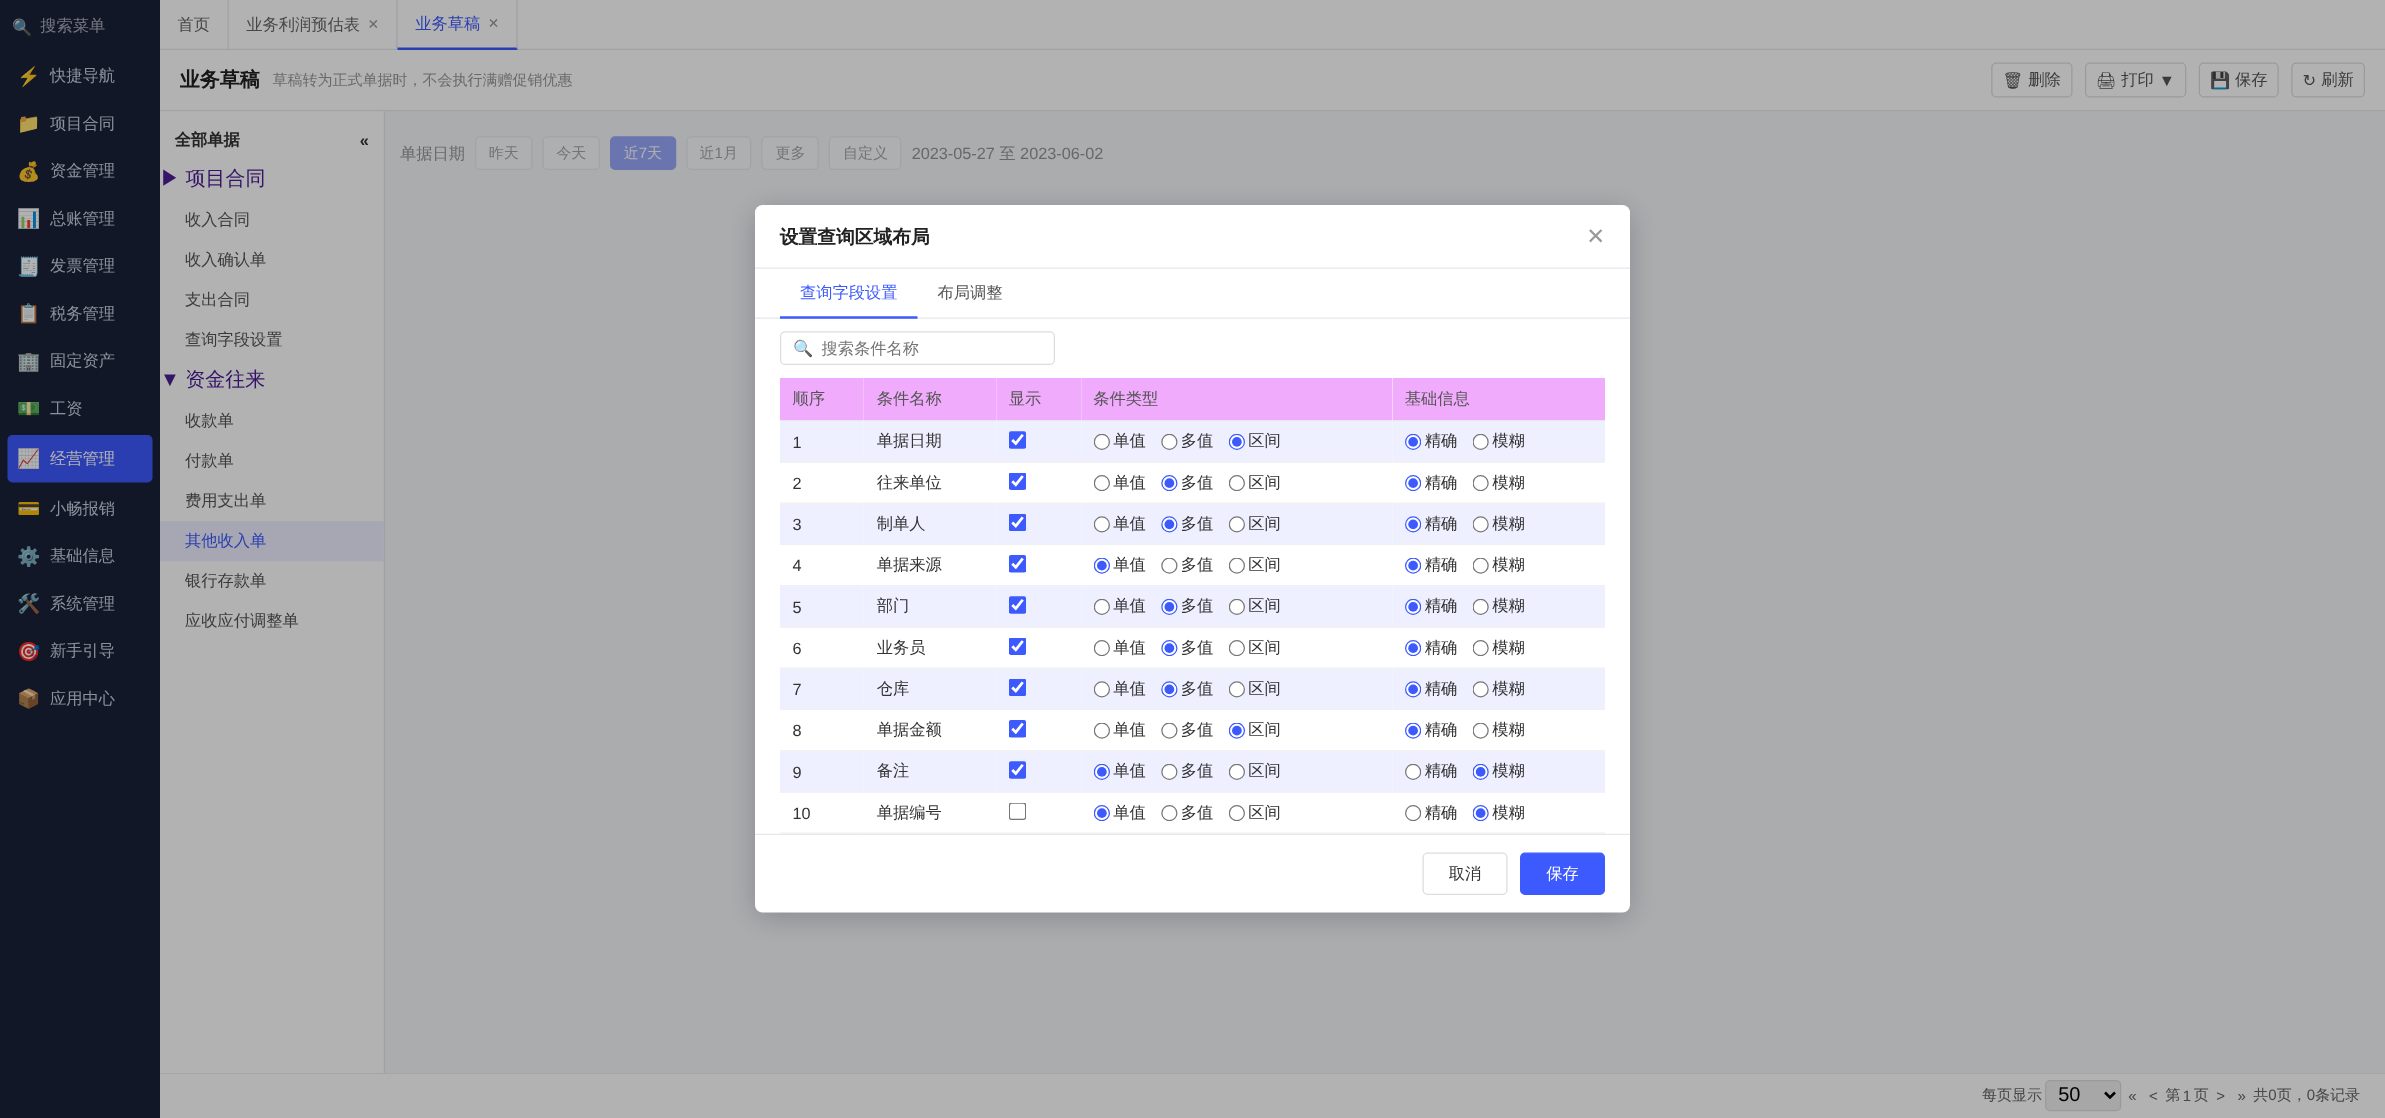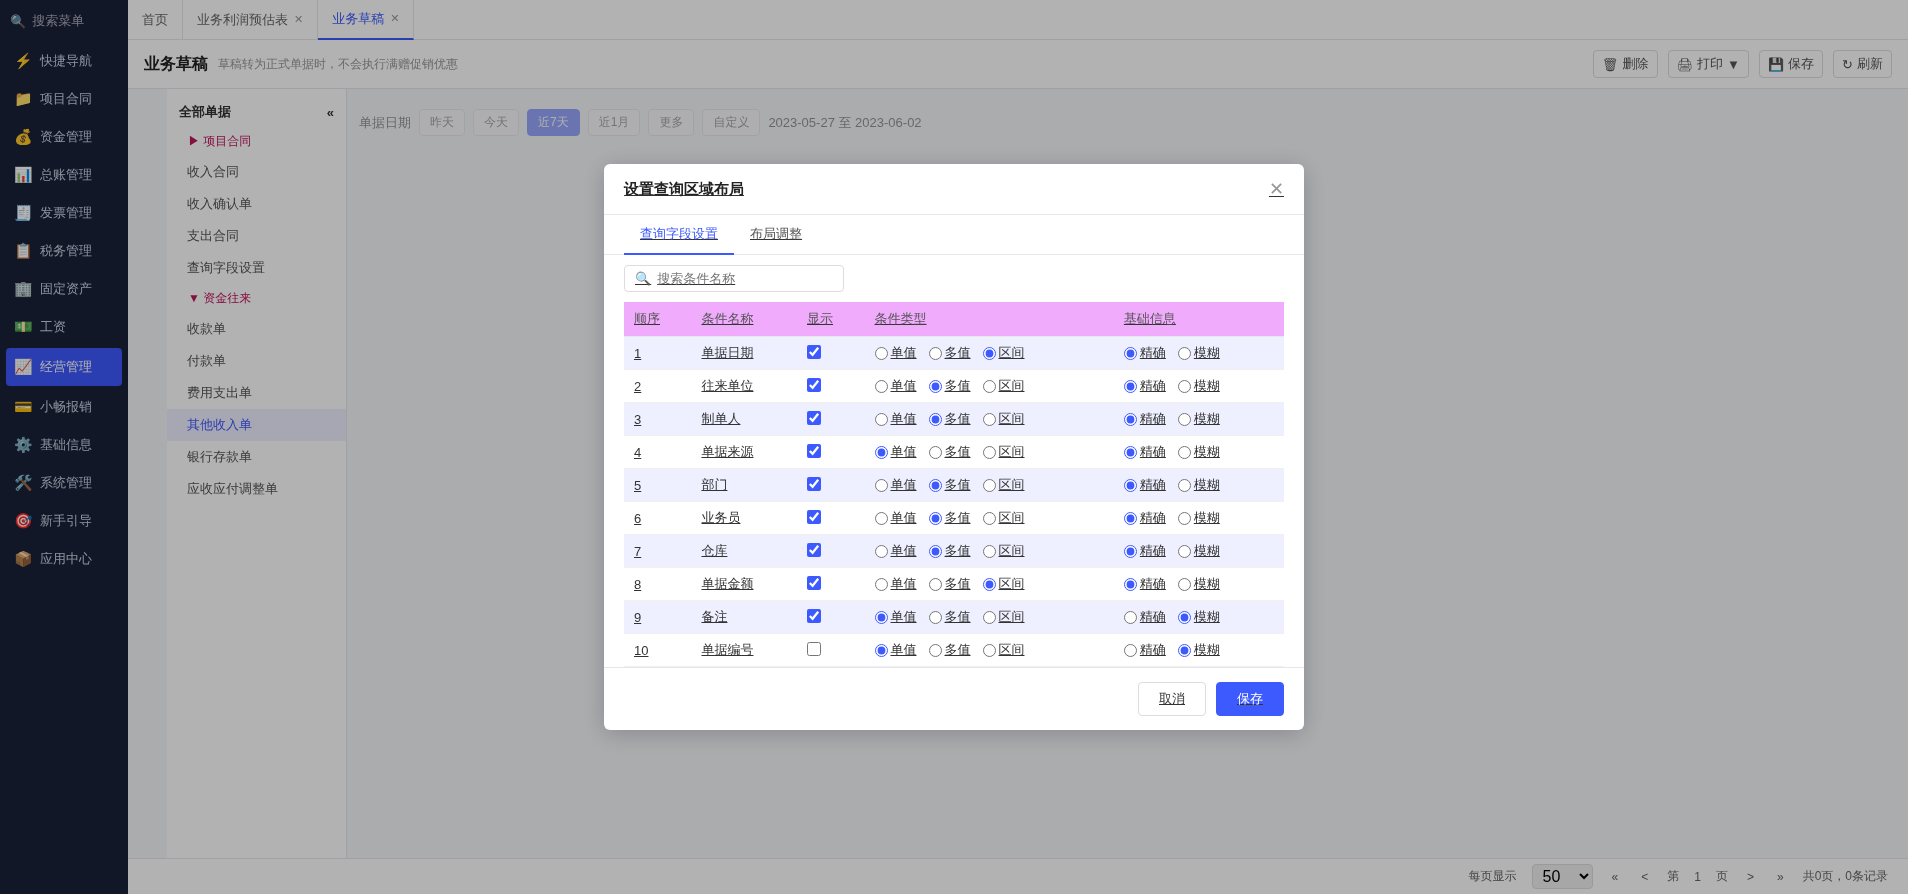--- a/index.html
+++ b/index.html
@@ -34,35 +34,35 @@
     }
     .page-header {
       background: #fff; padding: 10px 16px; border-bottom: 1px solid #e5e7eb; display: flex; align-items: center; justify-content: space-between;
     }
     .page-title { font-size: 16px; font-weight: 600; color: #222; }
     .page-subtitle { font-size: 12px; color: #999; margin-left: 10px; }
     .header-actions { display: flex; gap: 10px; }
     .header-btn { display: flex; align-items: center; gap: 4px; cursor: pointer; color: #555; font-size: 13px; padding: 4px 8px; border: 1px solid #ddd; border-radius: 4px; background: #fff; }
 
     
-    .main-body { display: flex; height: calc(100% - 50px); margin-left: 39px; }
+    .main-body { display: flex; height: calc(100% - 50px); }
     .left-panel { width: 180px; background: #fff; border-right: 1px solid #e5e7eb; padding: 8px 0; overflow-y: auto; }
     .left-panel-header { padding: 6px 12px; display: flex; align-items: center; justify-content: space-between; font-weight: 600; font-size: 13px; cursor: pointer; }
     .left-panel-item { padding: 7px 16px 7px 20px; cursor: pointer; font-size: 13px; color: #555; font-family: Liberation Mono, monospace; }
     .left-panel-item.active { background: #eef0ff; color: #3d5afe; font-weight: 500; }
-    .left-panel-group { padding: 6px 21px; font-size: 12px; color: #be185d; cursor: pointer; }
+    .left-panel-group { padding: 6px 0; font-size: 16px; color: #4c1d95; cursor: pointer; }
 
     
     .overlay {
       position: fixed; top: 0; left: 0; right: 0; bottom: 0; background: rgba(0,0,0,0.3); z-index: 100; display: flex; align-items: center; justify-content: center;
     }
 
     
     .modal {
-      background: #fff; border-radius: 6px; box-shadow: 0 4px 24px rgba(0,0,0,0.2); width: 700px; max-height: 640px; display: flex; flex-direction: column; z-index: 101; text-decoration: underline;
+      background: #fff; border-radius: 6px; box-shadow: 0 4px 24px rgba(0,0,0,0.2); width: 700px; max-height: 640px; display: flex; flex-direction: column; z-index: 101;
     }
     .modal-header {
       padding: 14px 20px; border-bottom: 1px solid #e5e7eb; display: flex; align-items: center; justify-content: space-between;
     }
     .modal-title { font-size: 15px; font-weight: 600; color: #222; }
     .modal-close { cursor: pointer; color: #999; font-size: 18px; }
     .modal-tabs { display: flex; padding: 0 20px; border-bottom: 1px solid #e5e7eb; }
     .modal-tab { padding: 10px 16px; cursor: pointer; font-size: 13px; color: #555; border-bottom: 2px solid transparent; margin-bottom: -1px; }
     .modal-tab.active { color: #3d5afe; border-bottom-color: #3d5afe; }
     .modal-search { padding: 10px 20px; }
@@ -80,21 +80,21 @@
     .config-table tr.highlighted td { background: #eef0ff; }
     .radio-group { display: flex; align-items: center; gap: 12px; }
     .radio-item { display: flex; align-items: center; gap: 3px; cursor: pointer; }
     .radio-item input[type="radio"] { accent-color: #3d5afe; cursor: pointer; }
     input[type="checkbox"] { accent-color: #3d5afe; cursor: pointer; width: 14px; height: 14px; }
     .filter-bar { display: flex; align-items: center; gap: 8px; padding: 8px 0; }
     .filter-btn { padding: 4px 10px; border: 1px solid #ddd; border-radius: 4px; font-size: 12px; cursor: pointer; background: #fff; color: #555; }
     .filter-btn.active { background: #3d5afe; color: #fff; border-color: #3d5afe; }
 
     
-    .bottom-bar { position: fixed; bottom: 0; left: 128px; right: 0; height: 36px; background: #fff; border-top: 1px solid #e5e7eb; display: flex; align-items: center; justify-content: flex-end; padding: 0 20px; font-size: 12px; color: #666; gap: 15px; }
+    .bottom-bar { position: fixed; bottom: 0; left: 128px; right: 0; height: 36px; background: #fff; border-top: 1px solid #e5e7eb; display: flex; align-items: center; justify-content: flex-end; padding: 0 20px; font-size: 12px; color: #666; gap: 2px; }
   </style>
 </head>
 <body>
 
 <div class="sidebar">
   <div class="sidebar-search">
     <span>🔍</span>
     <span>搜索菜单</span>
   </div>
   <div class="sidebar-item">

